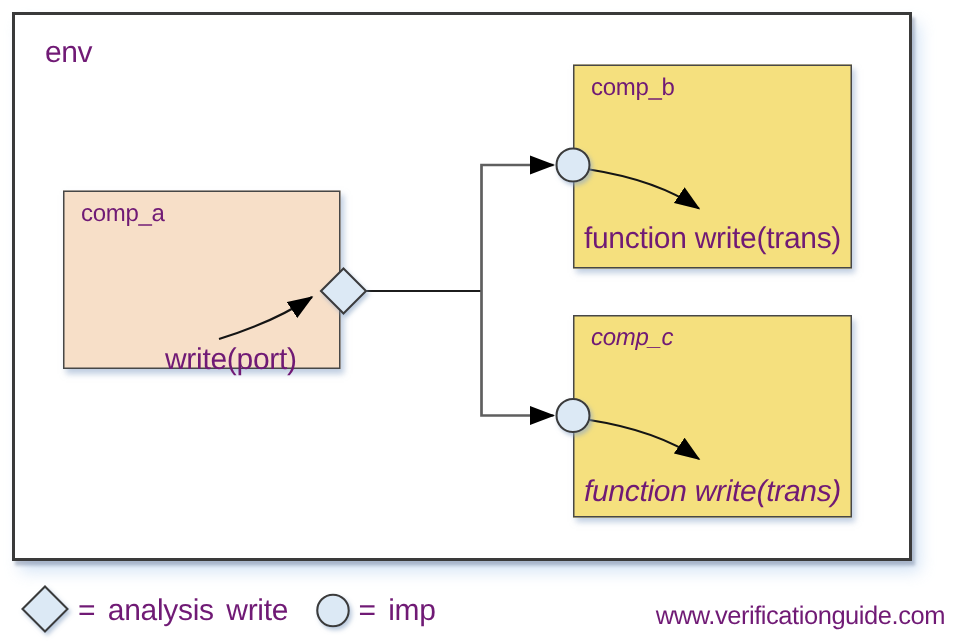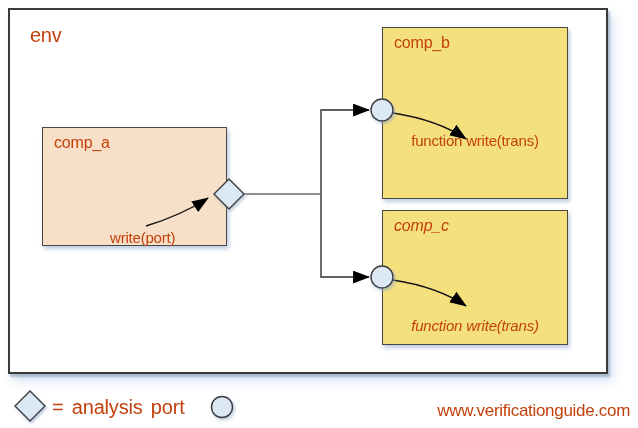--- a/index.html
+++ b/index.html
@@ -1,39 +1,39 @@
 <!DOCTYPE html>
 <html><head>
 <meta charset="utf-8">
 <style>
   html,body { margin:0; padding:0; background:#ffffff; }
   #canvas {
     position:relative; width:638px; height:428px; background:#ffffff;
-    font-family:"Liberation Sans", sans-serif; color:#c2410c; overflow:hidden;
+    font-family:"Liberation Sans", sans-serif; color:#701a75; overflow:hidden;
   }
   .box { position:absolute; box-sizing:border-box; }
   #env-box {
     left:8px; top:8px; width:600px; height:366px;
     background:#ffffff; border:2px solid #3a3a3a;
     box-shadow: 2px 3px 2px rgba(110,125,150,0.45), 5px 7px 10px rgba(160,195,235,0.45);
   }
   #env-label {
     position:absolute; left:20px; top:14px;
     font-size:20px; letter-spacing:-0.3px;
   }
   .comp {
     position:absolute; box-sizing:border-box;
     border:1px solid #474747;
     box-shadow: 2px 3px 4px rgba(140,165,200,0.55);
   }
   #comp-a-box { left:42px;  top:127px; width:185px; height:119px; background:#F7DFC8; }
-  #comp-b-box { left:382px; top:27px;  width:186px; height:172px; background:#F5E07E; }
+  #comp-b-box { left:382px; top:43px;  width:186px; height:136px; background:#F5E07E; }
   #comp-c-box { left:382px; top:210px; width:186px; height:135px; background:#F5E07E;font-style:italic; }
   .comp-label { position:absolute; left:11px; top:6px; font-size:16px; letter-spacing:-0.2px; }
-  .method     { position:absolute; font-size:15px; letter-spacing:-0.2px; white-space:nowrap; }
+  .method     { position:absolute; font-size:20px; letter-spacing:-0.2px; white-space:nowrap; }
   #comp-a-method { left:67px; top:101px; }
   #comp-b-method { left:0; top:104px; width:100%; text-align:center; }
   #comp-c-method { left:0; top:106px; width:100%; text-align:center; }
   #overlay { position:absolute; left:0; top:0; width:638px; height:428px; pointer-events:none; }
   .legend-text { position:absolute; font-size:20px; letter-spacing:-0.2px; word-spacing:3px; white-space:nowrap; }
   #legend-analysis-port-label { left:52px;  top:396px; }
   #legend-imp-label           { left:239px; top:396px; }
   #website-text {
     position:absolute; right:8px; top:401px;
     font-size:17px; letter-spacing:-0.3px; white-space:nowrap;margin-left:37px;
@@ -86,17 +86,18 @@
       <circle cx="382" cy="110" r="11" stroke="#3b3b3b" stroke-width="1.4" fill="#DCE9F5"></circle>
       <circle cx="382" cy="277" r="11" stroke="#3b3b3b" stroke-width="1.4" fill="#DCE9F5"></circle>
     </g>
 
     <g filter="url(#softshadow)">
       <polygon points="15,406 30,391 45,406 30,421" stroke="#3b3b3b" stroke-width="1.4" fill="#DCE9F5"></polygon>
       <circle cx="222" cy="407" r="10.5" stroke="#3b3b3b" stroke-width="1.4" fill="#DCE9F5"></circle>
     </g>
   </svg>
 
-  <div class="legend-text" id="legend-analysis-port-label">= analysis port</div>
+  <div class="legend-text" id="legend-analysis-port-label">= analysis write</div>
+  <div class="legend-text" id="legend-imp-label">= imp</div>
 
   <div id="website-text">www.verificationguide.com</div>
 
 </div>
 
 </body></html>

